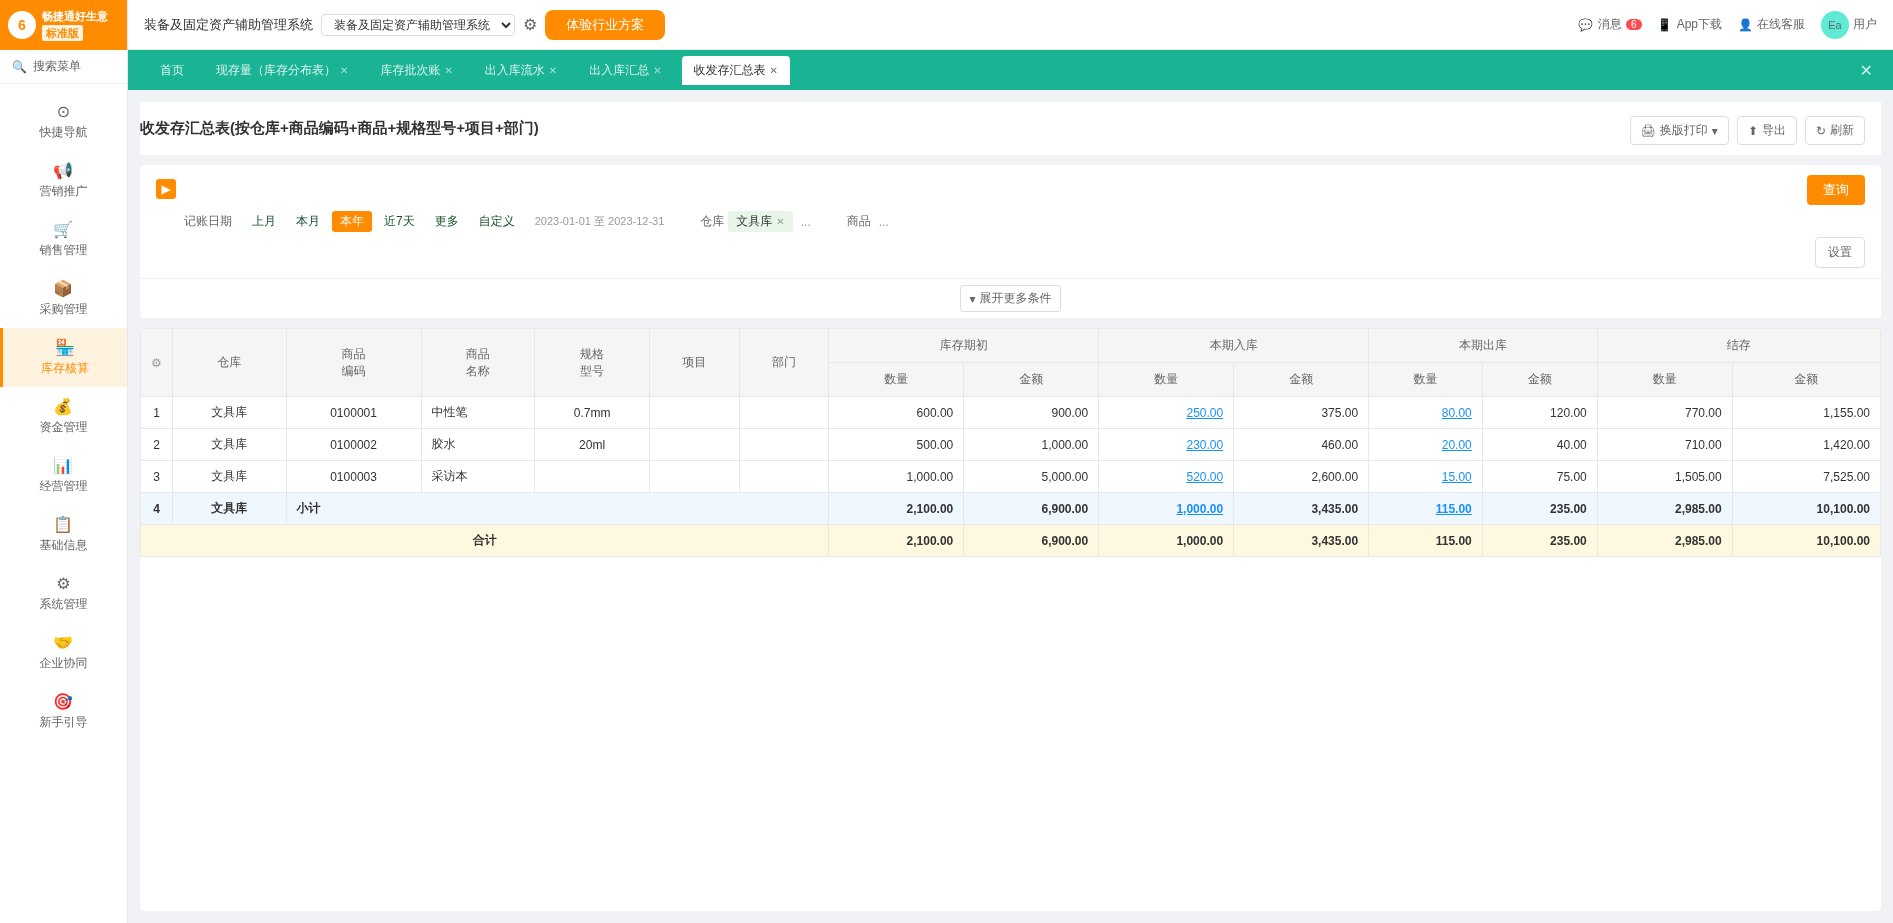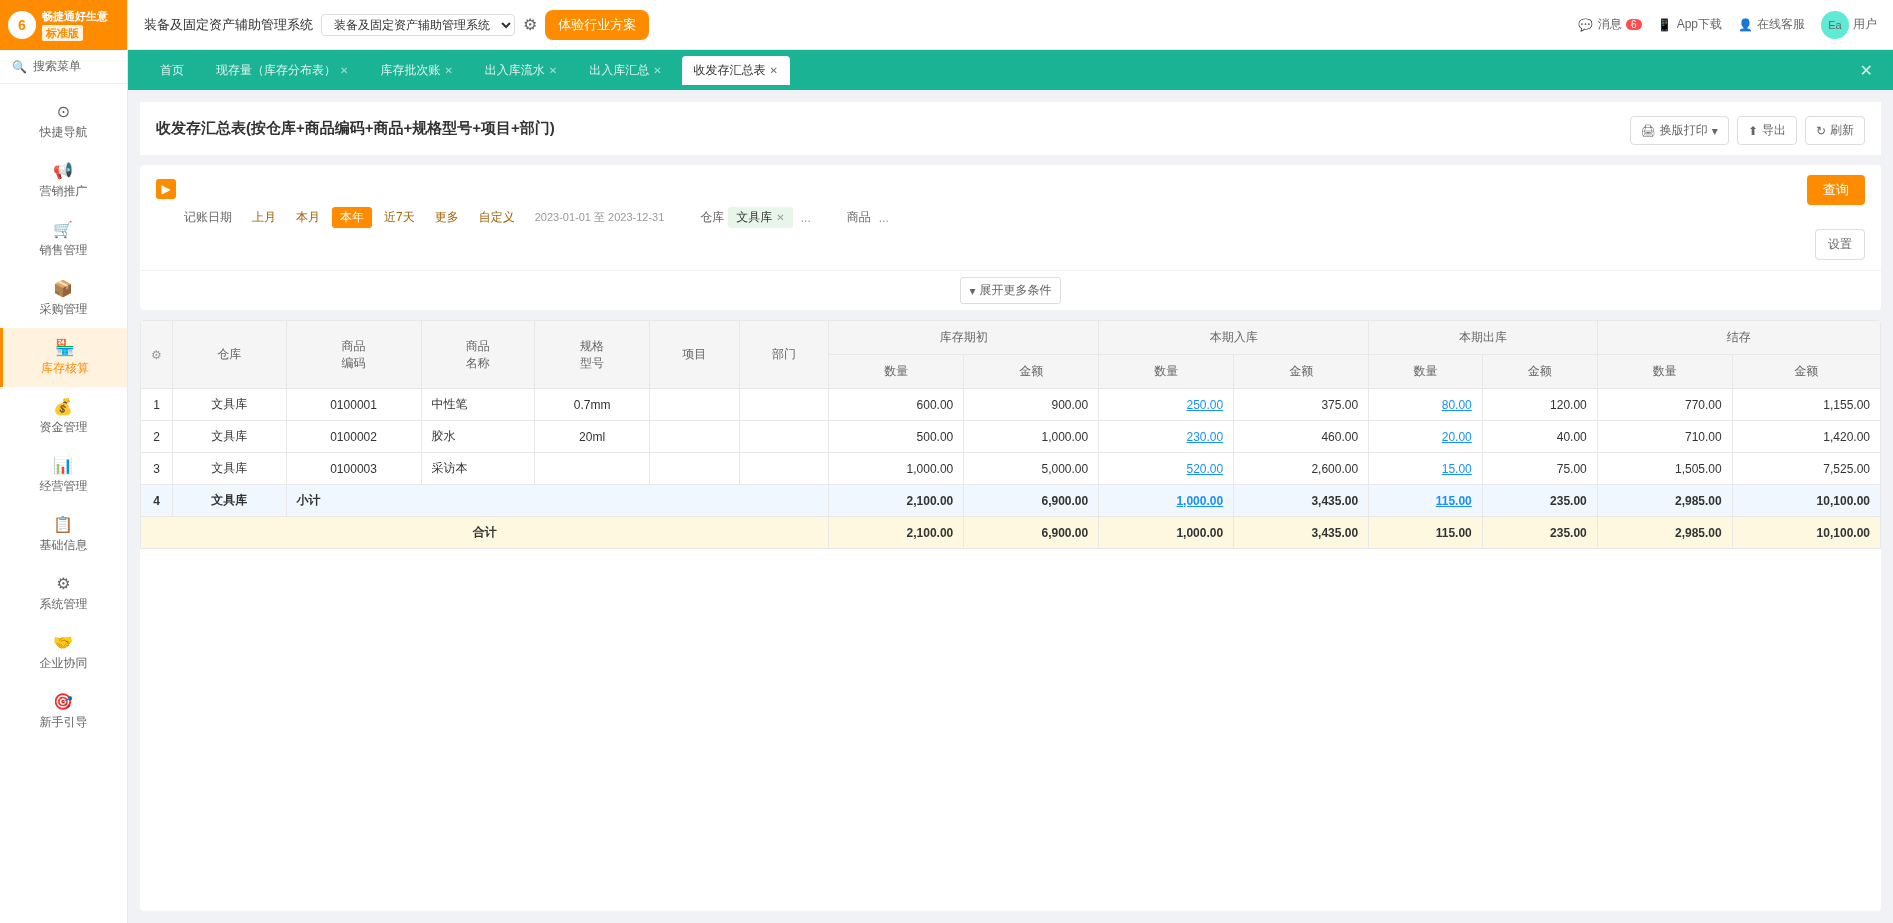--- a/index.html
+++ b/index.html
@@ -19,21 +19,21 @@
 
     
     .main { flex: 1; display: flex; flex-direction: column; overflow: hidden; }
 
     
     .topbar { height: 50px; background: #fff; display: flex; align-items: center; justify-content: space-between; padding: 0 16px; border-bottom: 1px solid #e8e8e8; flex-shrink: 0; }
     .topbar-left { display: flex; align-items: center; gap: 8px; color: #333; font-size: 13px; }
     .topbar-system-name { font-size: 13px; color: #333; }
     .topbar-select { border: 1px solid #ddd; border-radius: 4px; padding: 2px 8px; font-size: 12px; color: #333; background: #fff; cursor: pointer; }
     .topbar-settings-icon { color: #666; font-size: 16px; cursor: pointer; }
-    .topbar-trial-btn { background: #ff8c00; color: #fff; border: none; padding: 6px 13px; border-radius: 8px; font-size: 13px; cursor: pointer; }
+    .topbar-trial-btn { background: #ff8c00; color: #fff; border: none; padding: 6px 21px; border-radius: 8px; font-size: 13px; cursor: pointer; }
     .topbar-right { display: flex; align-items: center; gap: 16px; color: #666; font-size: 12px; }
     .topbar-right-item { display: flex; align-items: center; gap: 4px; cursor: pointer; }
     .badge { background: #ff4d4f; color: #fff; border-radius: 10px; padding: 0 4px; font-size: 10px; min-width: 16px; text-align: center; }
     .user-avatar { width: 28px; height: 28px; background: #5eead4; border-radius: 50%; display: flex; align-items: center; justify-content: center; font-size: 11px; color: #666; text-align: right; }
 
     
     .tabbar { background: #1ab394; display: flex; align-items: center; padding: 0 20px; height: 40px; flex-shrink: 0; gap: 8px; }
     .tab { display: flex; align-items: center; gap: 4px; padding: 6px 12px; border-radius: 4px 4px 0 0; font-size: 12px; cursor: pointer; color: rgba(255,255,255,0.85); background: transparent; }
     .tab.active { background: #fff; color: #333; }
     .tab-close { font-size: 10px; opacity: 0.7; }
@@ -41,21 +41,21 @@
 
     
     .page { flex: 1; background: #f0f2f5; overflow: auto; padding: 12px; display: flex; flex-direction: column; gap: 10px; }
     .page-title { font-size: 15px; font-weight: bold; color: #333; margin-bottom: 4px; }
     .action-btn { display: flex; align-items: center; gap: 4px; padding: 5px 10px; border: 1px solid #ddd; border-radius: 4px; font-size: 12px; cursor: pointer; background: #fff; color: #666; }
     .query-btn { background: #ff8c00; color: #fff; border: none; padding: 6px 16px; border-radius: 4px; font-size: 13px; cursor: pointer; }
     .settings-btn { background: #fff; color: #666; border: 1px solid #ddd; padding: 6px 12px; border-radius: 4px; font-size: 12px; cursor: pointer; margin-top: 20px; display: block; }
     .filter-row { display: flex; align-items: center; gap: 12px; flex-wrap: wrap; }
     .filter-label { color: #666; font-size: 12px; white-space: nowrap; }
     .filter-date-options { display: flex; align-items: center; gap: 4px; }
-    .filter-date-btn { padding: 2px 8px; border-radius: 3px; font-size: 12px; cursor: pointer; color: #a16207; background: transparent; border: none; }
+    .filter-date-btn { padding: 2px 8px; border-radius: 3px; font-size: 12px; cursor: pointer; color: #14532d; background: transparent; border: none; }
     .filter-date-btn.active { background: #ff8c00; color: #fff; border-radius: 3px; }
     .filter-date-range { font-size: 11px; color: #999; margin-left: 0; }
     .filter-warehouse { display: flex; align-items: center; gap: 4px; margin-left: 24px; }
     .warehouse-tag { background: #e8f5e9; color: #333; padding: 2px 8px; border-radius: 3px; font-size: 12px; display: flex; align-items: center; gap: 4px; }
     .warehouse-tag-close { cursor: pointer; color: #999; font-size: 10px; }
     .filter-more { color: #999; font-size: 12px; cursor: pointer; margin-left: 4px; }
     .filter-goods { display: flex; align-items: center; gap: 4px; margin-left: 24px; }
     .expand-btn { display: flex; align-items: center; gap: 4px; color: #666; font-size: 12px; cursor: pointer; padding: 4px 8px; border: 1px solid #ddd; border-radius: 3px; background: #fff; }
 
     
@@ -71,21 +71,21 @@
     .settings-th { width: 32px; }
     .settings-gear { cursor: pointer; color: #999; }
     .footer-row td { font-weight: bold; background: #fff8e1 !important; }
 
     
     .sidebar-search { display: flex; align-items: center; gap: 6px; padding: 8px 12px; color: #666; font-size: 12px; cursor: pointer; border-bottom: 1px solid #f0f0f0; }
     .filter-section { background: #fff; border-radius: 4px; overflow: hidden; }
     .filter-inner { padding: 10px 16px; }
     .expand-row { display: flex; justify-content: center; padding: 6px; border-top: 1px solid #f0f0f0; }
 
-    .header-card { background: #fff; padding: 14px 16px 10px 16px; border-radius: 0; position: relative; }
+    .header-card { background: #fff; padding: 14px 16px 10px 0; border-radius: 0; position: relative; }
     .header-title-row { display: flex; align-items: center; justify-content: space-between; }
   </style>
 </head>
 <body>
 
 <div class="sidebar">
   <div class="sidebar-logo">
     <div class="sidebar-logo-icon">
       <span>6</span>
     </div>
@@ -259,21 +259,21 @@
                   <span class="warehouse-tag-close">✕</span>
                 </div>
                 <span class="filter-more">...</span>
               </div>
 
               <div class="filter-goods">
                 <span class="filter-label">商品</span>
                 <span class="filter-more">...</span>
               </div>
 
-              <div style="margin-left:auto; display:flex; flex-direction:column; gap:4px; align-items:flex-end;">
+              <div style="margin-left:auto; display:flex; flex-direction:column; gap:12px; align-items:flex-end;">
                 <button class="query-btn">查询</button>
                 <button class="settings-btn">设置</button>
               </div>
             </div>
           </div>
         </div>
       </div>
       <div class="expand-row">
         <button class="expand-btn">
           <span>▾</span>

